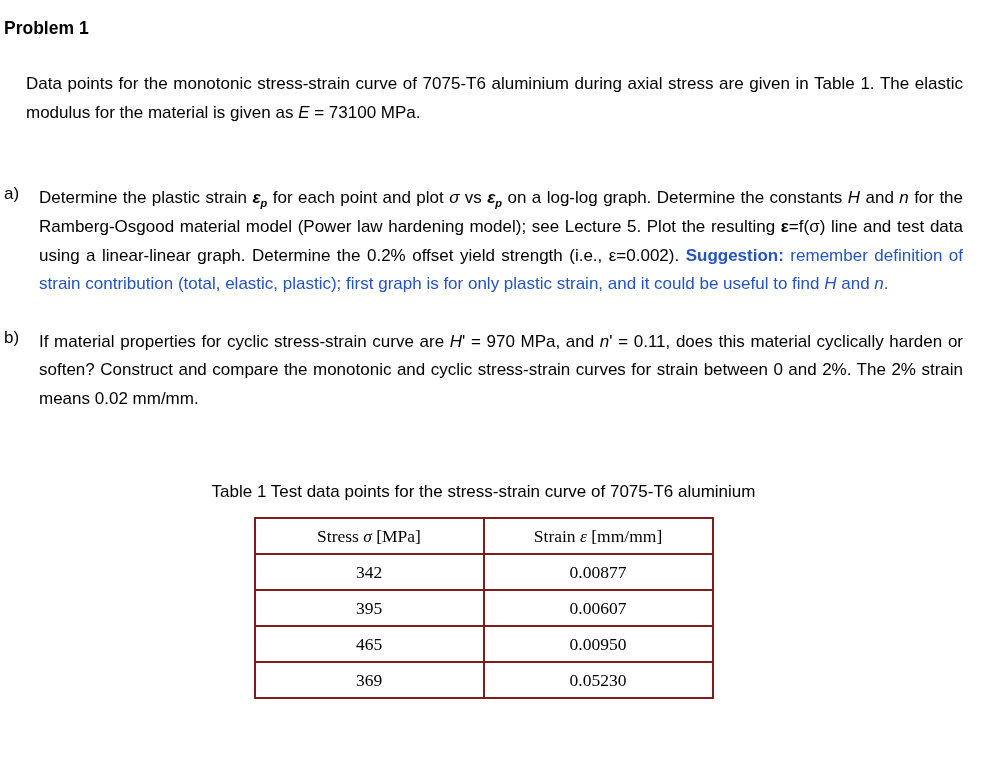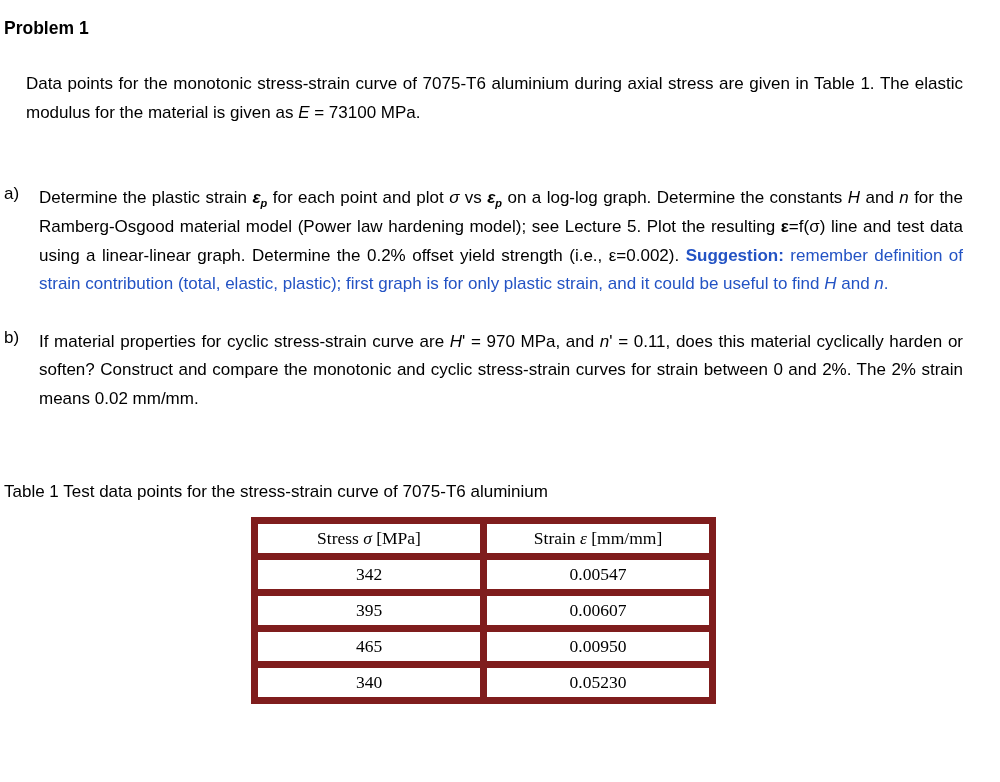--- a/index.html
+++ b/index.html
@@ -34,33 +34,33 @@
     text-align: justify;
   }
   .it { font-style: italic; }
   .b  { font-weight: bold; }
   .blue { color: var(--accent, #2353C4); }
   sub.sm {
     font-size: 11px;
     vertical-align: sub;
   }
   .caption {
-    text-align: left;
+    text-align: center;
     margin: 67px 0 13px 0;
     line-height: 1.4;
   }
   .data-table {
     border-collapse: collapse;
     margin: 0 auto;
     font-family: "Liberation Serif", serif;
     font-size: 17.5px;
     border: 2px solid #000000;
   }
   .data-table th, .data-table td {
-    border: 7px solid #7f1d1d;
+    border: 2px solid #7f1d1d;
     width: 229px;
     height: 36px;
     text-align: center;
     vertical-align: middle;
     font-weight: normal;
     padding: 0 6px;
   }
 </style>
 </head>
 <body>
@@ -86,30 +86,30 @@
   <table class="data-table">
     <thead>
       <tr>
         <th><span>Stress </span><span class="it">σ</span><span> [MPa]</span></th>
         <th><span>Strain </span><span class="it">ε</span><span> [mm/mm]</span></th>
       </tr>
     </thead>
     <tbody>
       <tr>
         <td>342</td>
-        <td>0.00547</td>
+        <td>0.00877</td>
       </tr>
       <tr>
         <td>395</td>
         <td>0.00607</td>
       </tr>
       <tr>
         <td>465</td>
         <td>0.00950</td>
       </tr>
       <tr>
-        <td>340</td>
+        <td>369</td>
         <td>0.05230</td>
       </tr>
     </tbody>
   </table>
 
 </div>
 
 </body></html>

